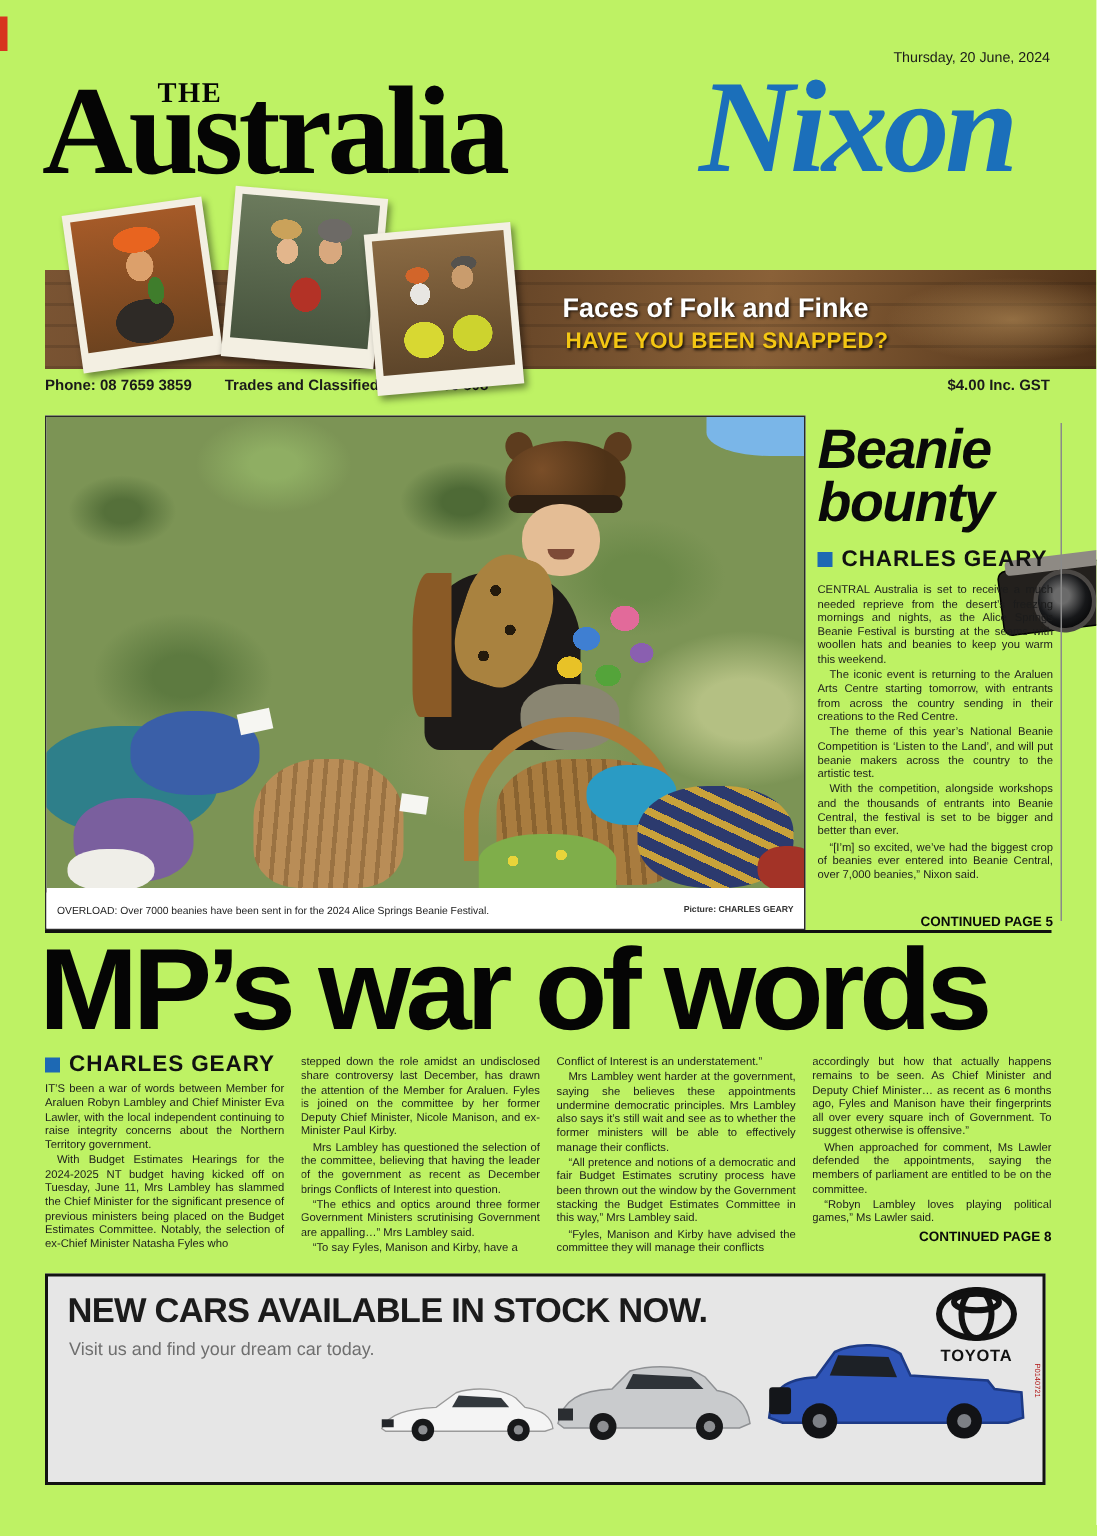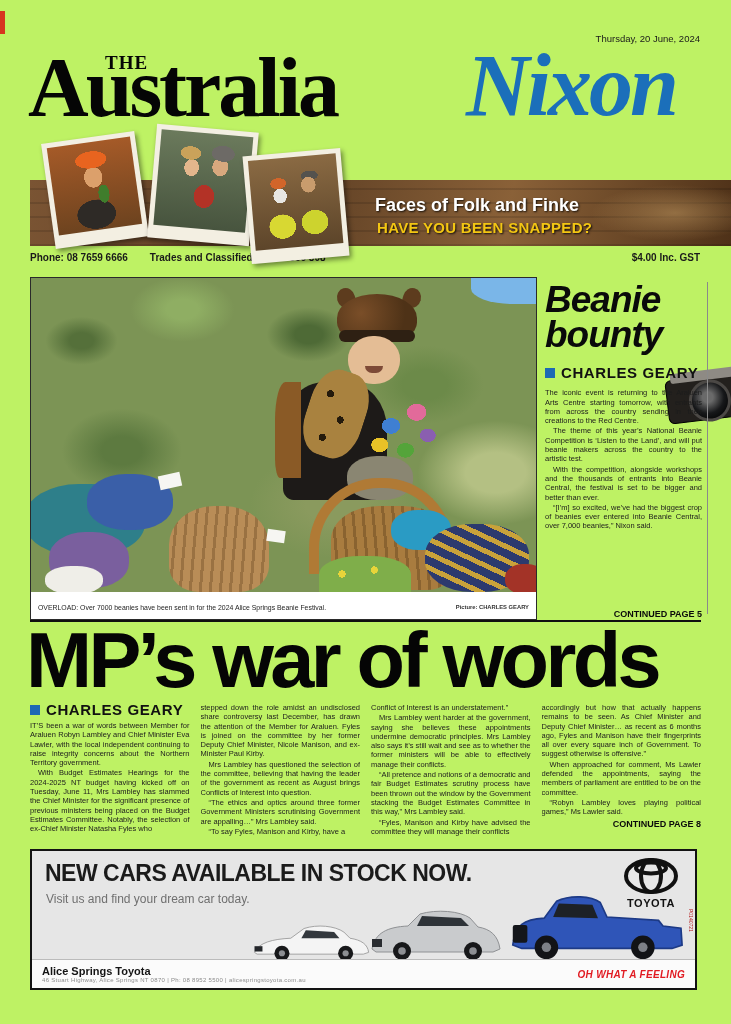--- a/index.html
+++ b/index.html
@@ -204,21 +204,21 @@
     </div>
   <div class="polaroid" id="pol2">
       <div class="pol-img"></div>
     </div>
   <div class="polaroid" id="pol3">
       <div class="pol-img"></div>
     </div>
 
   <div class="info-bar">
     <div class="info-left">
-      <span>Phone: 08 7659 6666</span><span>Trades and Classifieds: 1300 666 808</span>
+      <span>Phone: 08 7659 3859</span><span>Trades and Classifieds: 1300 666 808</span>
     </div>
     <div>$4.00 Inc. GST</div>
   </div>
 
   <div class="photo-box">
     <div class="photo">
       <i class="sky"></i>
       <i class="w-ear1"></i>
       <i class="w-ear2"></i>
       <i class="w-hat"></i>
@@ -252,20 +252,21 @@
 
   <div class="v-rule"></div>
 
   <div class="lead-col">
     <div class="lead-headline">Beanie bounty</div>
     <div class="byline">
       <span class="byline-sq"></span>
       <span class="byline-name">CHARLES GEARY</span>
     </div>
     <div class="newsbody lead-body">
+      <p>CENTRAL Australia is set to receive a much needed reprieve from the desert’s freezing mornings and nights, as the Alice Springs Beanie Festival is bursting at the seams with woollen hats and beanies to keep you warm this weekend.</p>
       <p>The iconic event is returning to the Araluen Arts Centre starting tomorrow, with entrants from across the country sending in their creations to the Red Centre.</p>
       <p>The theme of this year’s National Beanie Competition is ‘Listen to the Land’, and will put beanie makers across the country to the artistic test.</p>
       <p>With the competition, alongside workshops and the thousands of entrants into Beanie Central, the festival is set to be bigger and better than ever.</p>
       <p>“[I’m] so excited, we’ve had the biggest crop of beanies ever entered into Beanie Central, over 7,000 beanies,” Nixon said.</p>
     </div>
     <div class="continued">CONTINUED PAGE 5</div>
   </div>
 
   <div class="section-rule"></div>
   <div class="main-headline">MP’s war of words</div>
@@ -274,21 +275,21 @@
     <div class="col newsbody">
       <div class="byline">
         <span class="byline-sq"></span>
         <span class="byline-name">CHARLES GEARY</span>
       </div>
       <p>IT’S been a war of words between Member for Araluen Robyn Lambley and Chief Minister Eva Lawler, with the local independent continuing to raise integrity concerns about the Northern Territory government.</p>
       <p>With Budget Estimates Hearings for the 2024-2025 NT budget having kicked off on Tuesday, June 11, Mrs Lambley has slammed the Chief Minister for the significant presence of previous ministers being placed on the Budget Estimates Committee. Notably, the selection of ex-Chief Minister Natasha Fyles who</p>
     </div>
     <div class="col newsbody">
       <p>stepped down the role amidst an undisclosed share controversy last December, has drawn the attention of the Member for Araluen. Fyles is joined on the committee by her former Deputy Chief Minister, Nicole Manison, and ex-Minister Paul Kirby.</p>
-      <p>Mrs Lambley has questioned the selection of the committee, believing that having the leader of the government as recent as August brings Conflicts of Interest into question.</p>
+      <p>Mrs Lambley has questioned the selection of the committee, believing that having the leader of the government as recent as December brings Conflicts of Interest into question.</p>
       <p>“The ethics and optics around three former Government Ministers scrutinising Government are appalling…” Mrs Lambley said.</p>
       <p>“To say Fyles, Manison and Kirby, have a</p>
     </div>
     <div class="col newsbody">
       <p>Conflict of Interest is an understatement.”</p>
       <p>Mrs Lambley went harder at the government, saying she believes these appointments undermine democratic principles. Mrs Lambley also says it’s still wait and see as to whether the former ministers will be able to effectively manage their conflicts.</p>
       <p>“All pretence and notions of a democratic and fair Budget Estimates scrutiny process have been thrown out the window by the Government stacking the Budget Estimates Committee in this way,” Mrs Lambley said.</p>
       <p>“Fyles, Manison and Kirby have advised the committee they will manage their conflicts</p>
     </div>
     <div class="col newsbody">
@@ -335,23 +336,16 @@
         <path d="M4,50 C6,32 14,27 32,26 L43,11 C55,5 74,6 82,12 L88,25 L134,28 L138,33 L154,35 L155,50 L146,53 L12,53 Z" fill="#2f55b8" stroke="#1d3a86" stroke-width="1.5"></path>
         <path d="M45,13 L40,25 L80,26 L75,14 Z" fill="#1d2126"></path>
         <rect x="4" y="32" width="13" height="16" rx="2" fill="#14161a"></rect>
         <circle cx="34" cy="52" r="10.5" fill="#121316"></circle>
           <circle cx="34" cy="52" r="4.2" fill="#7d8086"></circle>
         <circle cx="120" cy="52" r="10.5" fill="#121316"></circle>
           <circle cx="120" cy="52" r="4.2" fill="#7d8086"></circle>
       </svg>
     </div>
 
-    <div class="ad-strip">
-      <div>
-        <div class="dealer-name">Alice Springs Toyota</div>
-        <div class="dealer-details">46 Stuart Highway, Alice Springs NT 0870  |  Ph: 08 8952 5500  |  alicespringstoyota.com.au</div>
-      </div>
-      <div class="ad-slogan">OH WHAT A FEELING</div>
-    </div>
     <div class="ad-code">P0140721</div>
   </div>
 
 </div>
 
 </body></html>

